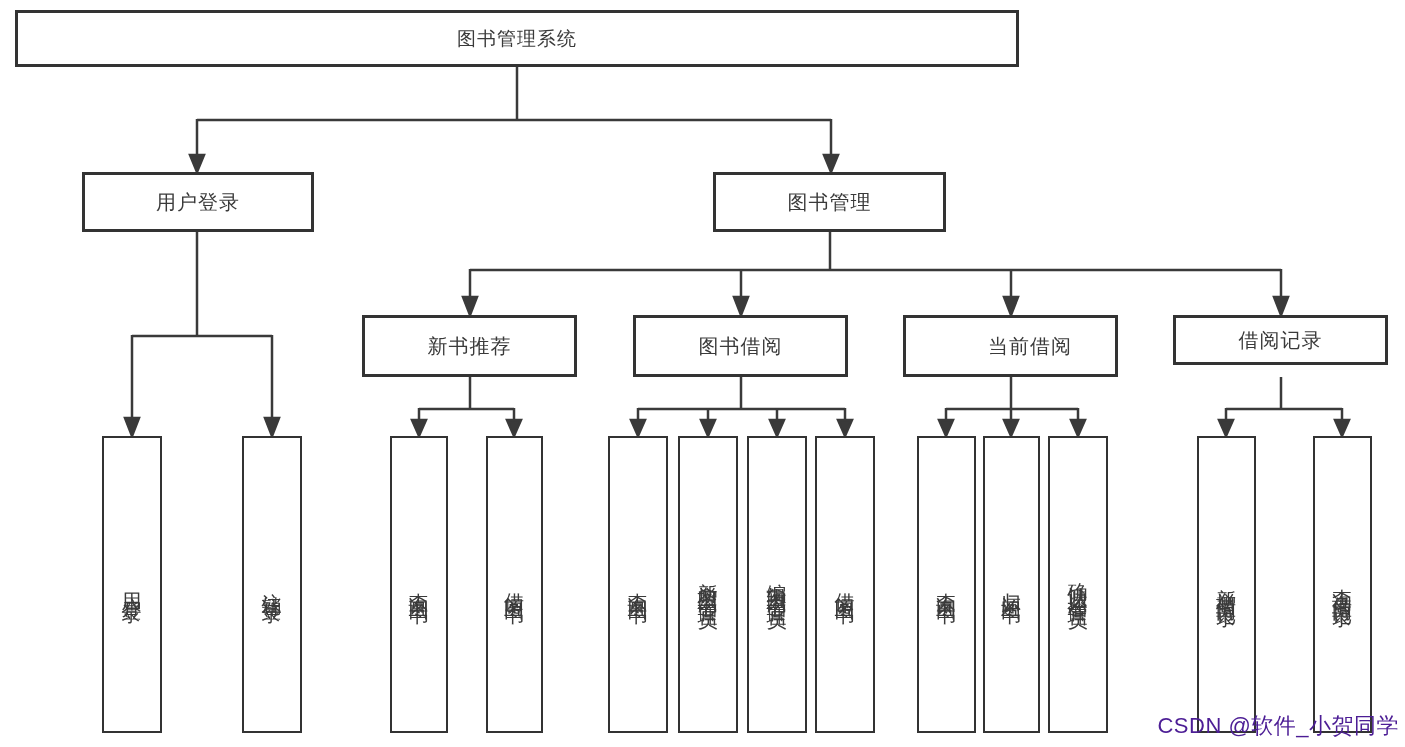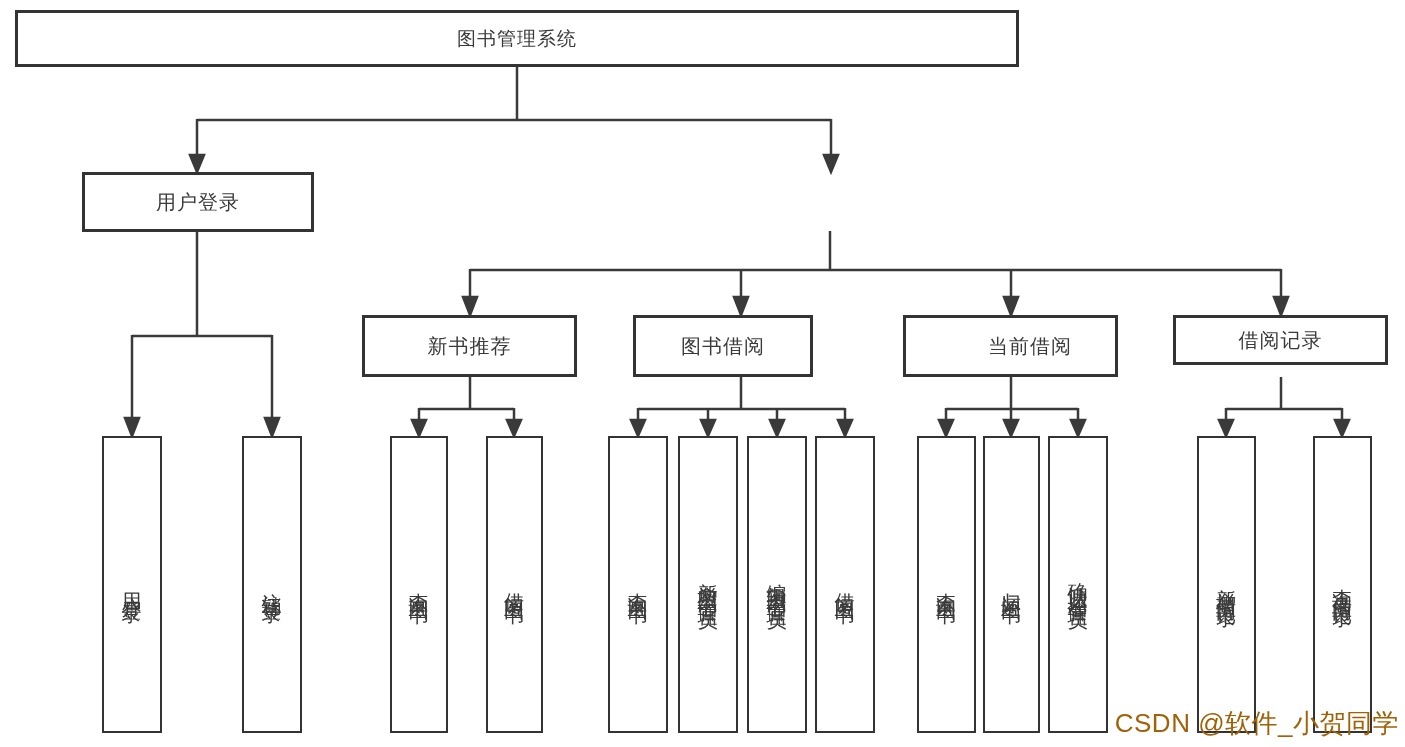--- a/index.html
+++ b/index.html
@@ -43,22 +43,22 @@
     writing-mode: vertical-rl;
     text-orientation: mixed;
     letter-spacing: 4px;
     font-size: 20px;
     line-height: 1;
   }
   .watermark {
     position: absolute;
     right: 6px;
     bottom: 6px;
-    color: #a16207;
-    font-size: 26px;
+    color: #4c1d95;
+    font-size: 22px;
     letter-spacing: 0.5px;
     z-index: 3;
     white-space: nowrap;
   }
 </style>
 </head>
 <body>
 
 <div class="stage">
 
@@ -120,23 +120,24 @@
     <line x1="1226" y1="409" x2="1342" y2="409"></line>
     <line x1="1226" y1="408" x2="1226" y2="422"></line>
     <polygon points="1219,420 1233,420 1226,436"></polygon>
     <line x1="1342" y1="408" x2="1342" y2="422"></line>
     <polygon points="1335,420 1349,420 1342,436"></polygon>
   </svg>
 
   <div class="node root" style="left:15px; top:10px; width:1004px; height:57px;">图书管理系统</div>
 
   <div class="node" style="left:82px; top:172px; width:232px; height:60px;">用户登录</div>
+  <div class="node" style="left:713px; top:172px; width:233px; height:60px;">图书管理</div>
 
   <div class="node" style="left:362px; top:315px; width:215px; height:62px;">新书推荐</div>
-  <div class="node" style="left:633px; top:315px; width:180px; height:62px;">图书借阅</div>
+  <div class="node" style="left:633px; top:315px; width:215px; height:62px;">图书借阅</div>
   <div class="node" style="left:903px; top:315px; width:215px; height:62px;padding-left:39px;">当前借阅</div>
   <div class="node" style="left:1173px; top:315px; width:215px; height:50px;">借阅记录</div>
 
   <div class="node vnode" style="left:102px; top:436px; width:60px; height:297px;">用户登录</div>
   <div class="node vnode" style="left:242px; top:436px; width:60px; height:297px;">注销登录</div>
 
   <div class="node vnode" style="left:390px; top:436px; width:58px; height:297px;">查询图书</div>
   <div class="node vnode" style="left:486px; top:436px; width:57px; height:297px;">借阅图书</div>
 
   <div class="node vnode" style="left:608px; top:436px; width:60px; height:297px;">查询图书</div>

